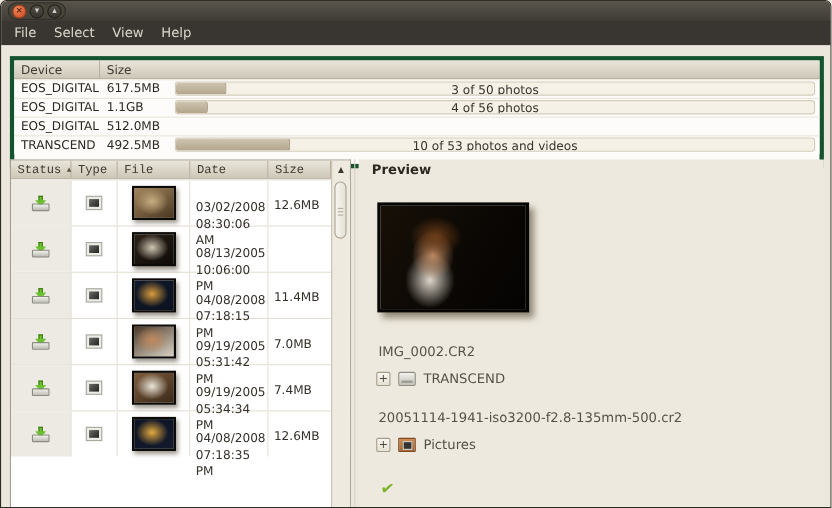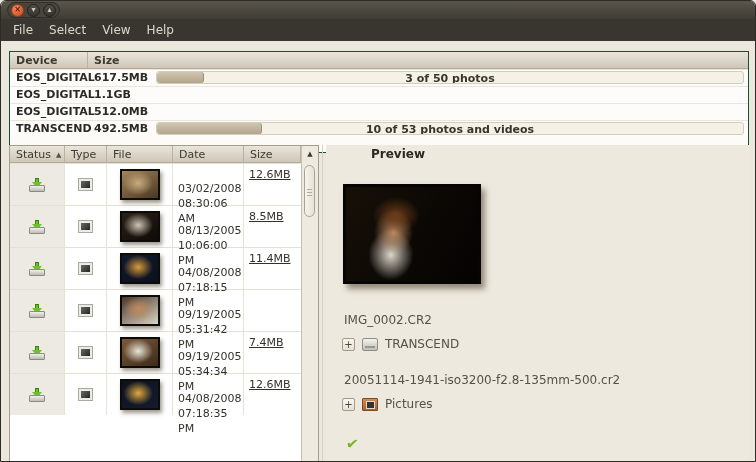--- a/index.html
+++ b/index.html
@@ -21,21 +21,21 @@
   .title-text { position:absolute; left:62px; top:1px; font-size:11px; font-weight:bold;
                 color:#16140f; letter-spacing:.2px; }
 
   
   .menubar { position:absolute; left:0; top:18px; width:756px; height:22px; background:#393631;
              display:flex; align-items:center; padding-left:4px; }
   .menu-item { color:#ddd8cb; font-size:12px; padding:2px 8px; }
 
   
   .device-table { position:absolute; left:8px; top:50px; width:740px; height:102px;
-                  border:1px solid #14532d; background:#fcfbf8;font-weight:bold; }
+                  border:4px solid #14532d; background:#fcfbf8; }
   .th-row { display:flex; height:17px; background:linear-gradient(#eae5da,#cec7b8);
             border-bottom:1px solid #b2aa99; }
   .th { font-size:11px; color:#3e3a31; padding:1px 0 0 6px; border-right:1px solid #b9b2a2;
         display:flex; align-items:center; gap:4px; }
   .th:last-child { border-right:none; }
   .dt-col-device { width:78px; } .dt-col-size { width:52px; } .dt-col-prog { flex:1; }
   .dt-row { display:flex; height:17px; border-top:1px solid #ebe6da; background:#fdfcfa; }
   .dt-row:first-child { border-top:none; }
   .dt-cell { font-size:11px; color:#2c2a24; padding:1px 0 0 6px; }
   .prog-cell { flex:1; position:relative; padding:1px 4px 2px 16px; }
@@ -43,36 +43,36 @@
             border:1px solid #d5cdbc; border-radius:3px; overflow:hidden; }
   .fill { position:absolute; left:0; top:0; bottom:0; border-radius:3px;
           background:linear-gradient(#d0c5b0,#b2a58c); border-right:1px solid #9c8f77; }
   .prog-label { position:absolute; left:0; right:0; top:0; text-align:center; font-size:11px;
                 color:#38342b; line-height:13px; }
 
   
   .file-pane { position:absolute; left:8px; top:144px; width:310px; height:318px;
                border:1px solid #a49d8d; border-bottom:none; background:#fff; overflow:hidden; }
   .fl-header { display:flex; height:17px; background:linear-gradient(#eae5da,#cec7b8);
-               border-bottom:1px solid #b2aa99; }
+               border-bottom:1px solid #b2aa99;font-family:Liberation Mono, monospace; }
   .fl-th { font-size:11px; color:#3e3a31; padding:1px 0 0 6px; border-right:1px solid #b9b2a2;
            display:flex; align-items:center; gap:5px; }
   .sort-arrow { font-size:7px; color:#57533f; }
   .c-status { width:55px; } .c-type { width:42px; } .c-file { width:66px; }
   .c-date { width:71px; } .c-size { width:57px; }
   .fl-row { display:flex; height:42px; border-top:1px solid #e4e0d4; background:#fff; }
   .fl-row:first-child { border-top:none; }
   .cell { border-right:1px solid #e6e2d6; display:flex; align-items:center; justify-content:center; }
   .cell.status { width:55px; background:#eceae3; }
   .cell.type { width:42px; }
   .cell.file { width:66px; }
   .cell.date { width:71px; align-items:flex-start; justify-content:flex-start;
                padding:18px 0 0 5px; font-size:11px; line-height:1.35; color:#34302a; }
   .cell.size { width:57px; align-items:flex-start; justify-content:flex-start;
-               padding:4px 0 0 5px; font-size:11px; color:#34302a; border-right:none;text-decoration:underline; }
+               padding:16px 0 0 5px; font-size:11px; color:#34302a; border-right:none; }
   
   .dl-icon { position:relative; width:16px; height:14px; }
   .dl-icon .drive { position:absolute; left:0; bottom:0; width:16px; height:7px;
                     background:linear-gradient(#f0f0ec,#bdbdb4); border:1px solid #8b8b80; border-radius:1px; }
   .dl-icon .arrow-stem { position:absolute; left:6px; top:0; width:4px; height:5px;
                          background:#6cc12f; border:1px solid #3f7d14; border-bottom:none; }
   .dl-icon .arrow-head { position:absolute; left:3px; top:4px; width:0; height:0;
                          border-left:5px solid transparent; border-right:5px solid transparent;
                          border-top:6px solid #6cc12f; }
   
@@ -94,21 +94,21 @@
   .sb-thumb .grips { position:absolute; left:2px; right:2px; top:23px; }
   .sb-thumb .grips div { height:1px; background:#b4ad9c; margin-bottom:2px; }
 
   
   .splitter { position:absolute; left:318px; top:144px; width:7px; height:318px; }
   .splitter .line { position:absolute; left:3px; top:0; bottom:0; width:1px; background:#d9d2c2; }
 
   
   .preview-pane { position:absolute; left:325px; top:144px; width:423px; height:318px;
                   background:#eee9de; }
-  .preview-title { position:absolute; left:12px; top:2px; font-size:12px; font-weight:bold; color:#2b2822;margin-left:33px; }
+  .preview-title { position:absolute; left:12px; top:2px; font-size:12px; font-weight:bold; color:#2b2822; }
   .preview-photo { position:absolute; left:17px; top:39px; width:138px; height:100px;
                    background:
                      radial-gradient(ellipse 34px 26px at 38% 30%, rgba(112,62,24,.95), rgba(60,30,10,0) 70%),
                      radial-gradient(ellipse 26px 30px at 36% 48%, #c08b63, rgba(150,95,55,0) 75%),
                      radial-gradient(ellipse 30px 34px at 34% 72%, #ddd6cb, rgba(200,190,175,0) 75%),
                      linear-gradient(120deg, #171007, #0a0704 60%, #050302);
                    border:3px solid #060504; box-shadow:4px 5px 6px rgba(70,58,35,.55); }
   .pv-filename { position:absolute; left:18px; font-size:12px; color:#555147; }
   .pv-row { position:absolute; left:16px; display:flex; align-items:center; gap:7px; }
   .plus-btn { width:13px; height:13px; border:1px solid #a39c8d; border-radius:2px;
@@ -166,20 +166,26 @@
         <div class="trough">
           <div class="fill" style="width: 8%;"></div>
           <div class="prog-label">3 of 50 photos</div>
         </div>
       </div>
     </div>
 
     <div class="dt-row">
       <div class="dt-cell dt-col-device">EOS_DIGITAL</div>
       <div class="dt-cell dt-col-size">1.1GB</div>
+      <div class="prog-cell">
+        <div class="trough">
+          <div class="fill" style="width: 5%;"></div>
+          <div class="prog-label">4 of 56 photos</div>
+        </div>
+      </div>
     </div>
 
     <div class="dt-row">
       <div class="dt-cell dt-col-device">EOS_DIGITAL</div>
       <div class="dt-cell dt-col-size">512.0MB</div>
     </div>
 
     <div class="dt-row">
       <div class="dt-cell dt-col-device">TRANSCEND</div>
       <div class="dt-cell dt-col-size">492.5MB</div>
@@ -246,21 +252,20 @@
           <div class="photo-icon">
             <div class="inner"></div>
           </div>
         </div>
       <div class="cell file">
           <div class="thumb" style="background: radial-gradient(55% 60% at 45% 45%, rgb(207, 197, 178), rgba(0, 0, 0, 0) 75%), linear-gradient(150deg, rgb(42, 32, 24), rgb(15, 11, 7));"></div>
         </div>
       <div class="cell date">
           <div><span>08/13/2005</span><br><span>10:06:00 PM</span></div>
         </div>
-      <div class="cell size">8.5MB</div>
     </div>
 
     <div class="fl-row">
       <div class="cell status">
         <div class="dl-icon">
             <div class="arrow-stem"></div>
             <div class="arrow-head"></div>
             <div class="drive"></div>
           </div>
       </div>
@@ -290,20 +295,21 @@
           <div class="photo-icon">
             <div class="inner"></div>
           </div>
         </div>
       <div class="cell file">
           <div class="thumb" style="background: radial-gradient(55% 60% at 45% 45%, rgb(192, 138, 92), rgba(0, 0, 0, 0) 75%), linear-gradient(150deg, rgb(74, 53, 37), rgb(217, 211, 198));"></div>
         </div>
       <div class="cell date">
           <div><span>09/19/2005</span><br><span>05:31:42 PM</span></div>
         </div>
+      <div class="cell size">7.0MB</div>
     </div>
 
 
     <div class="fl-row">
       <div class="cell status">
         <div class="dl-icon">
             <div class="arrow-stem"></div>
             <div class="arrow-head"></div>
             <div class="drive"></div>
           </div>

